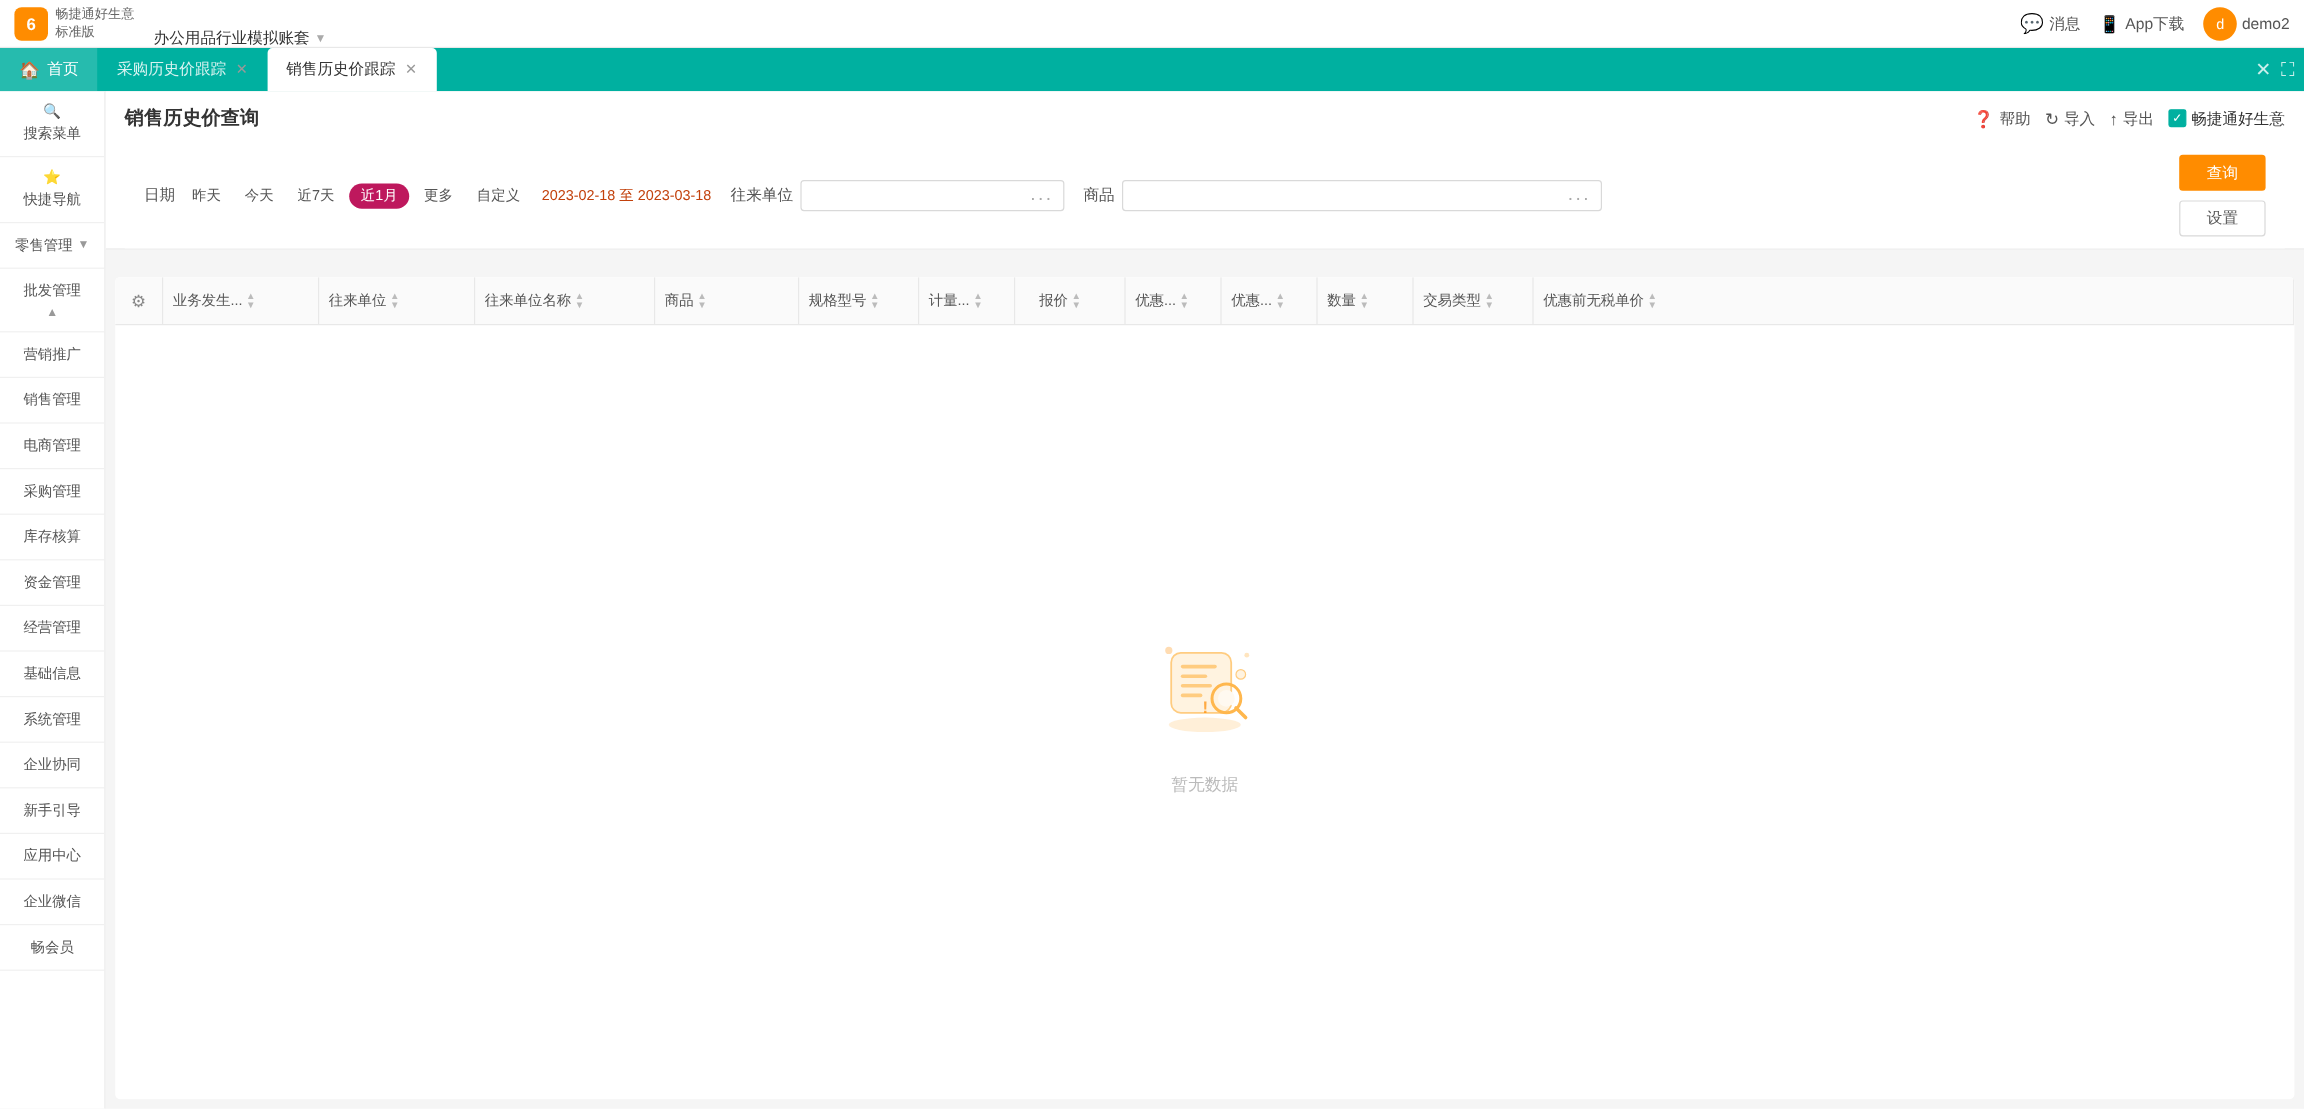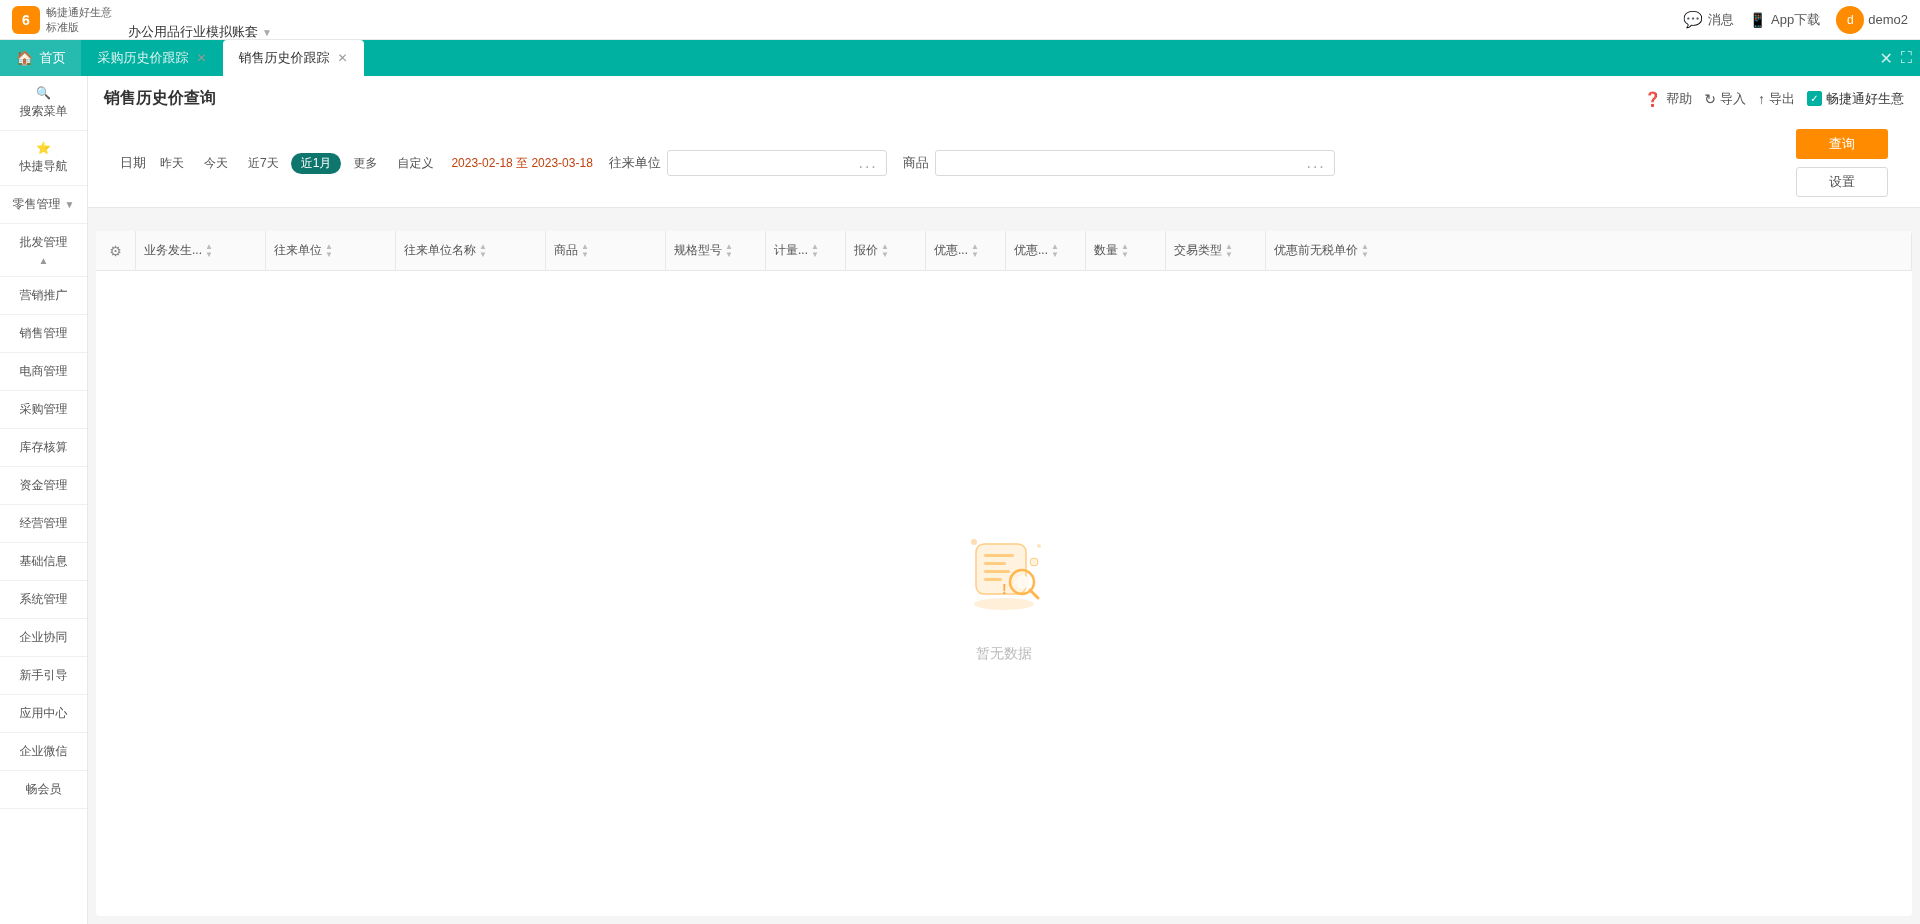--- a/index.html
+++ b/index.html
@@ -106,27 +106,27 @@
       display: flex;
       align-items: center;
       gap: 16px;
       flex-wrap: nowrap;
       flex-shrink: 0;
     }
     .filter-group { display: flex; align-items: center; gap: 6px; }
     .filter-label { font-size: 13px; color: #555; white-space: nowrap; }
     .date-range-tabs { display: flex; gap: 4px; align-items: center; }
     .date-tab { padding: 2px 8px; font-size: 12px; color: #555; cursor: pointer; border-radius: 3px; }
-    .date-tab.active { background: #0f766e; color: white; border-radius: 12px; padding: 2px 10px; }
+    .date-tab.active { background: #be185d; color: white; border-radius: 12px; padding: 2px 10px; }
     .date-display { font-size: 12px; color: #c2410c; margin-left: 4px; }
     .filter-input { display: flex; align-items: center; border: 1px solid #d9d9d9; border-radius: 3px; padding: 3px 8px; min-width: 200px; background: white; cursor: pointer; }
     .filter-input-dots { color: #aaa; font-size: 16px; letter-spacing: 2px; margin-left: auto; }
     .filter-input-text { flex: 1; font-size: 13px; color: #bbb; }
     .btn-query { background: #ff8c00; color: white; border: none; padding: 6px 20px; border-radius: 3px; cursor: pointer; font-size: 13px; }
-    .btn-settings { background: white; color: #555; border: 1px solid #d9d9d9; padding: 5px 32px; border-radius: 3px; cursor: pointer; font-size: 13px; margin-top: 4px; }
+    .btn-settings { background: white; color: #555; border: 1px solid #d9d9d9; padding: 5px 22px; border-radius: 3px; cursor: pointer; font-size: 13px; margin-top: 4px; }
     .filter-actions { display: flex; flex-direction: column; gap: 4px; margin-left: auto; }
 
     
     .table-container { flex: 1; background: #fff; margin: 8px; border-radius: 4px; overflow: hidden; display: flex; flex-direction: column; }
     .table-header { display: flex; align-items: center; background: #fafafa; border-bottom: 1px solid #e8e8e8; height: 40px; flex-shrink: 0; }
     .th-cell {
       padding: 0 8px;
       font-size: 12px;
       color: #555;
       border-right: 1px solid #e8e8e8;
@@ -139,21 +139,21 @@
       user-select: none;
     }
     .th-cell .sort-icons { display: flex; flex-direction: column; font-size: 8px; color: #bbb; line-height: 1; }
     .th-settings { width: 40px; display: flex; align-items: center; justify-content: center; flex-shrink: 0; }
     .th-date { width: 130px; flex-shrink: 0; }
     .th-partner-code { width: 130px; flex-shrink: 0; }
     .th-partner-name { width: 150px; flex-shrink: 0; }
     .th-goods { width: 120px; flex-shrink: 0; }
     .th-spec { width: 100px; flex-shrink: 0; }
     .th-unit { width: 80px; flex-shrink: 0; }
-    .th-price { width: 80px; flex-shrink: 0; }
+    .th-price { width: 80px; flex-shrink: 0; margin-left: 12px; }
     .th-discount1 { width: 80px; flex-shrink: 0; }
     .th-discount2 { width: 80px; flex-shrink: 0; }
     .th-qty { width: 80px; flex-shrink: 0; }
     .th-type { width: 100px; flex-shrink: 0; }
     .th-notax { flex: 1; }
 
     
     .empty-state { flex: 1; display: flex; flex-direction: column; align-items: center; justify-content: center; color: #bbb; }
     .empty-icon { font-size: 80px; margin-bottom: 12px; }
     .empty-text { font-size: 14px; color: #bbb; }

